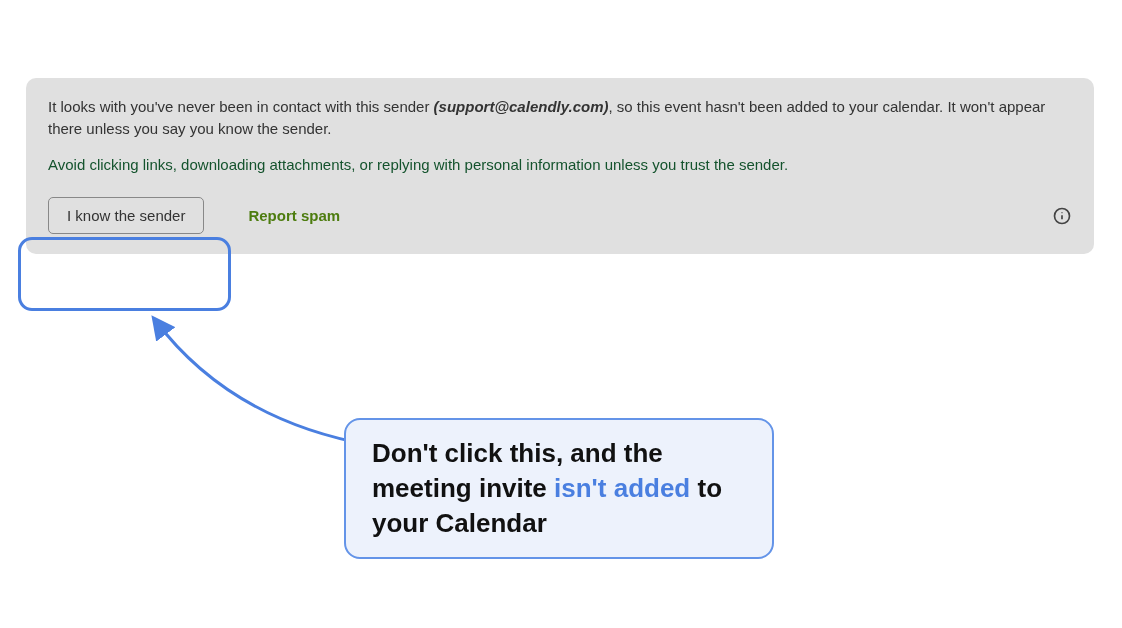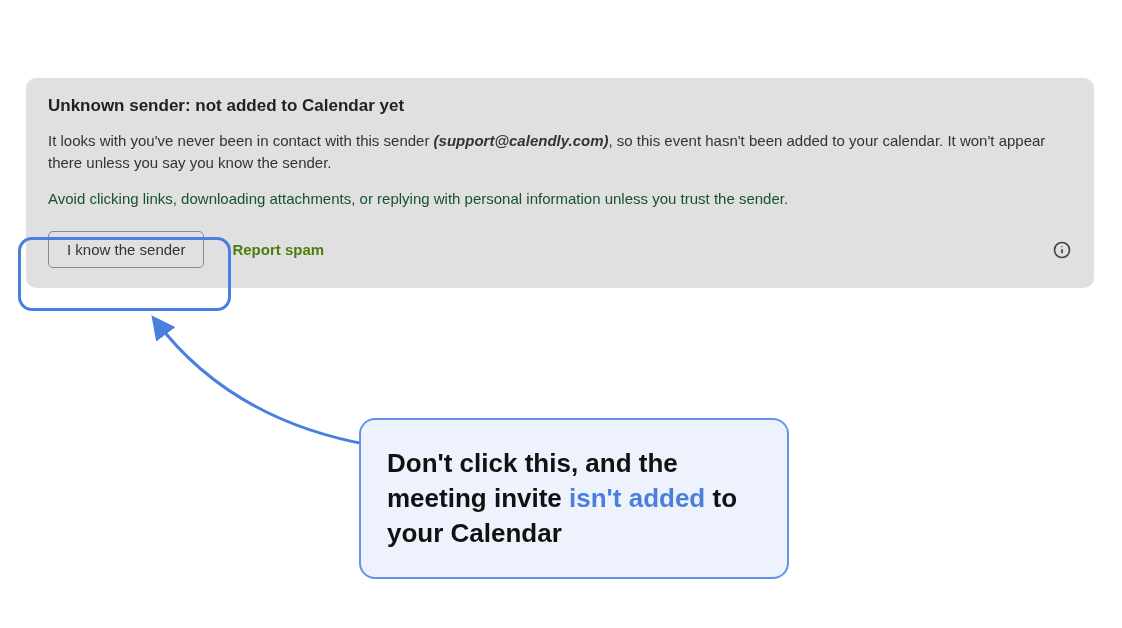--- a/index.html
+++ b/index.html
@@ -42,21 +42,21 @@
     }
     .banner-warning {
       font-size: 15px;
       color: #14532d;
       line-height: 1.45;
       margin-bottom: 22px;
     }
     .banner-actions {
       display: flex;
       align-items: center;
-      gap: 28px;
+      gap: 44px;
       position: relative;
     }
     .btn-know {
       border: 1px solid #888;
       background: transparent;
       color: #333;
       font-size: 15px;
       padding: 9px 18px;
       border-radius: 5px;
       cursor: pointer;
@@ -93,26 +93,26 @@
       height: 74px;
       border: 3px solid #4a7fe0;
       border-radius: 14px;
       pointer-events: none;
     }
 
     
     .callout {
       position: absolute;
       top: 418px;
-      left: 359px;
+      left: 344px;
       width: 430px;
       background: #edf2fc;
       border: 2px solid #6494e8;
       border-radius: 16px;
-      padding: 26px 26px;
+      padding: 16px 26px;
       font-size: 26px;
       font-weight: 700;
       line-height: 1.35;
       color: #111;
     }
     .callout .blue {
       color: #4a7fe0;
     }
 
     
@@ -122,21 +122,20 @@
       left: 0;
       width: 1122px;
       height: 628px;
       pointer-events: none;
     }
   </style>
 </head>
 <body>
 
 <div class="banner">
-  <div class="banner-title">Unknown sender: not added to Calendar yet</div>
   <div class="banner-body">
     <span>It looks with you've never been in contact with this sender </span><b>(support@calendly.com)</b><span>, so this event hasn't been added to your calendar. It won't appear there unless you say you know the sender.</span>
   </div>
   <div class="banner-warning">Avoid clicking links, downloading attachments, or replying with personal information unless you trust the sender.</div>
   <div class="banner-actions">
     <button class="btn-know">I know the sender</button>
     <button class="btn-spam">Report spam</button>
     <span class="info-icon">
       <svg viewBox="0 0 24 24" fill="none" stroke="#444" stroke-width="2">
         <circle cx="12" cy="12" r="9"></circle>

